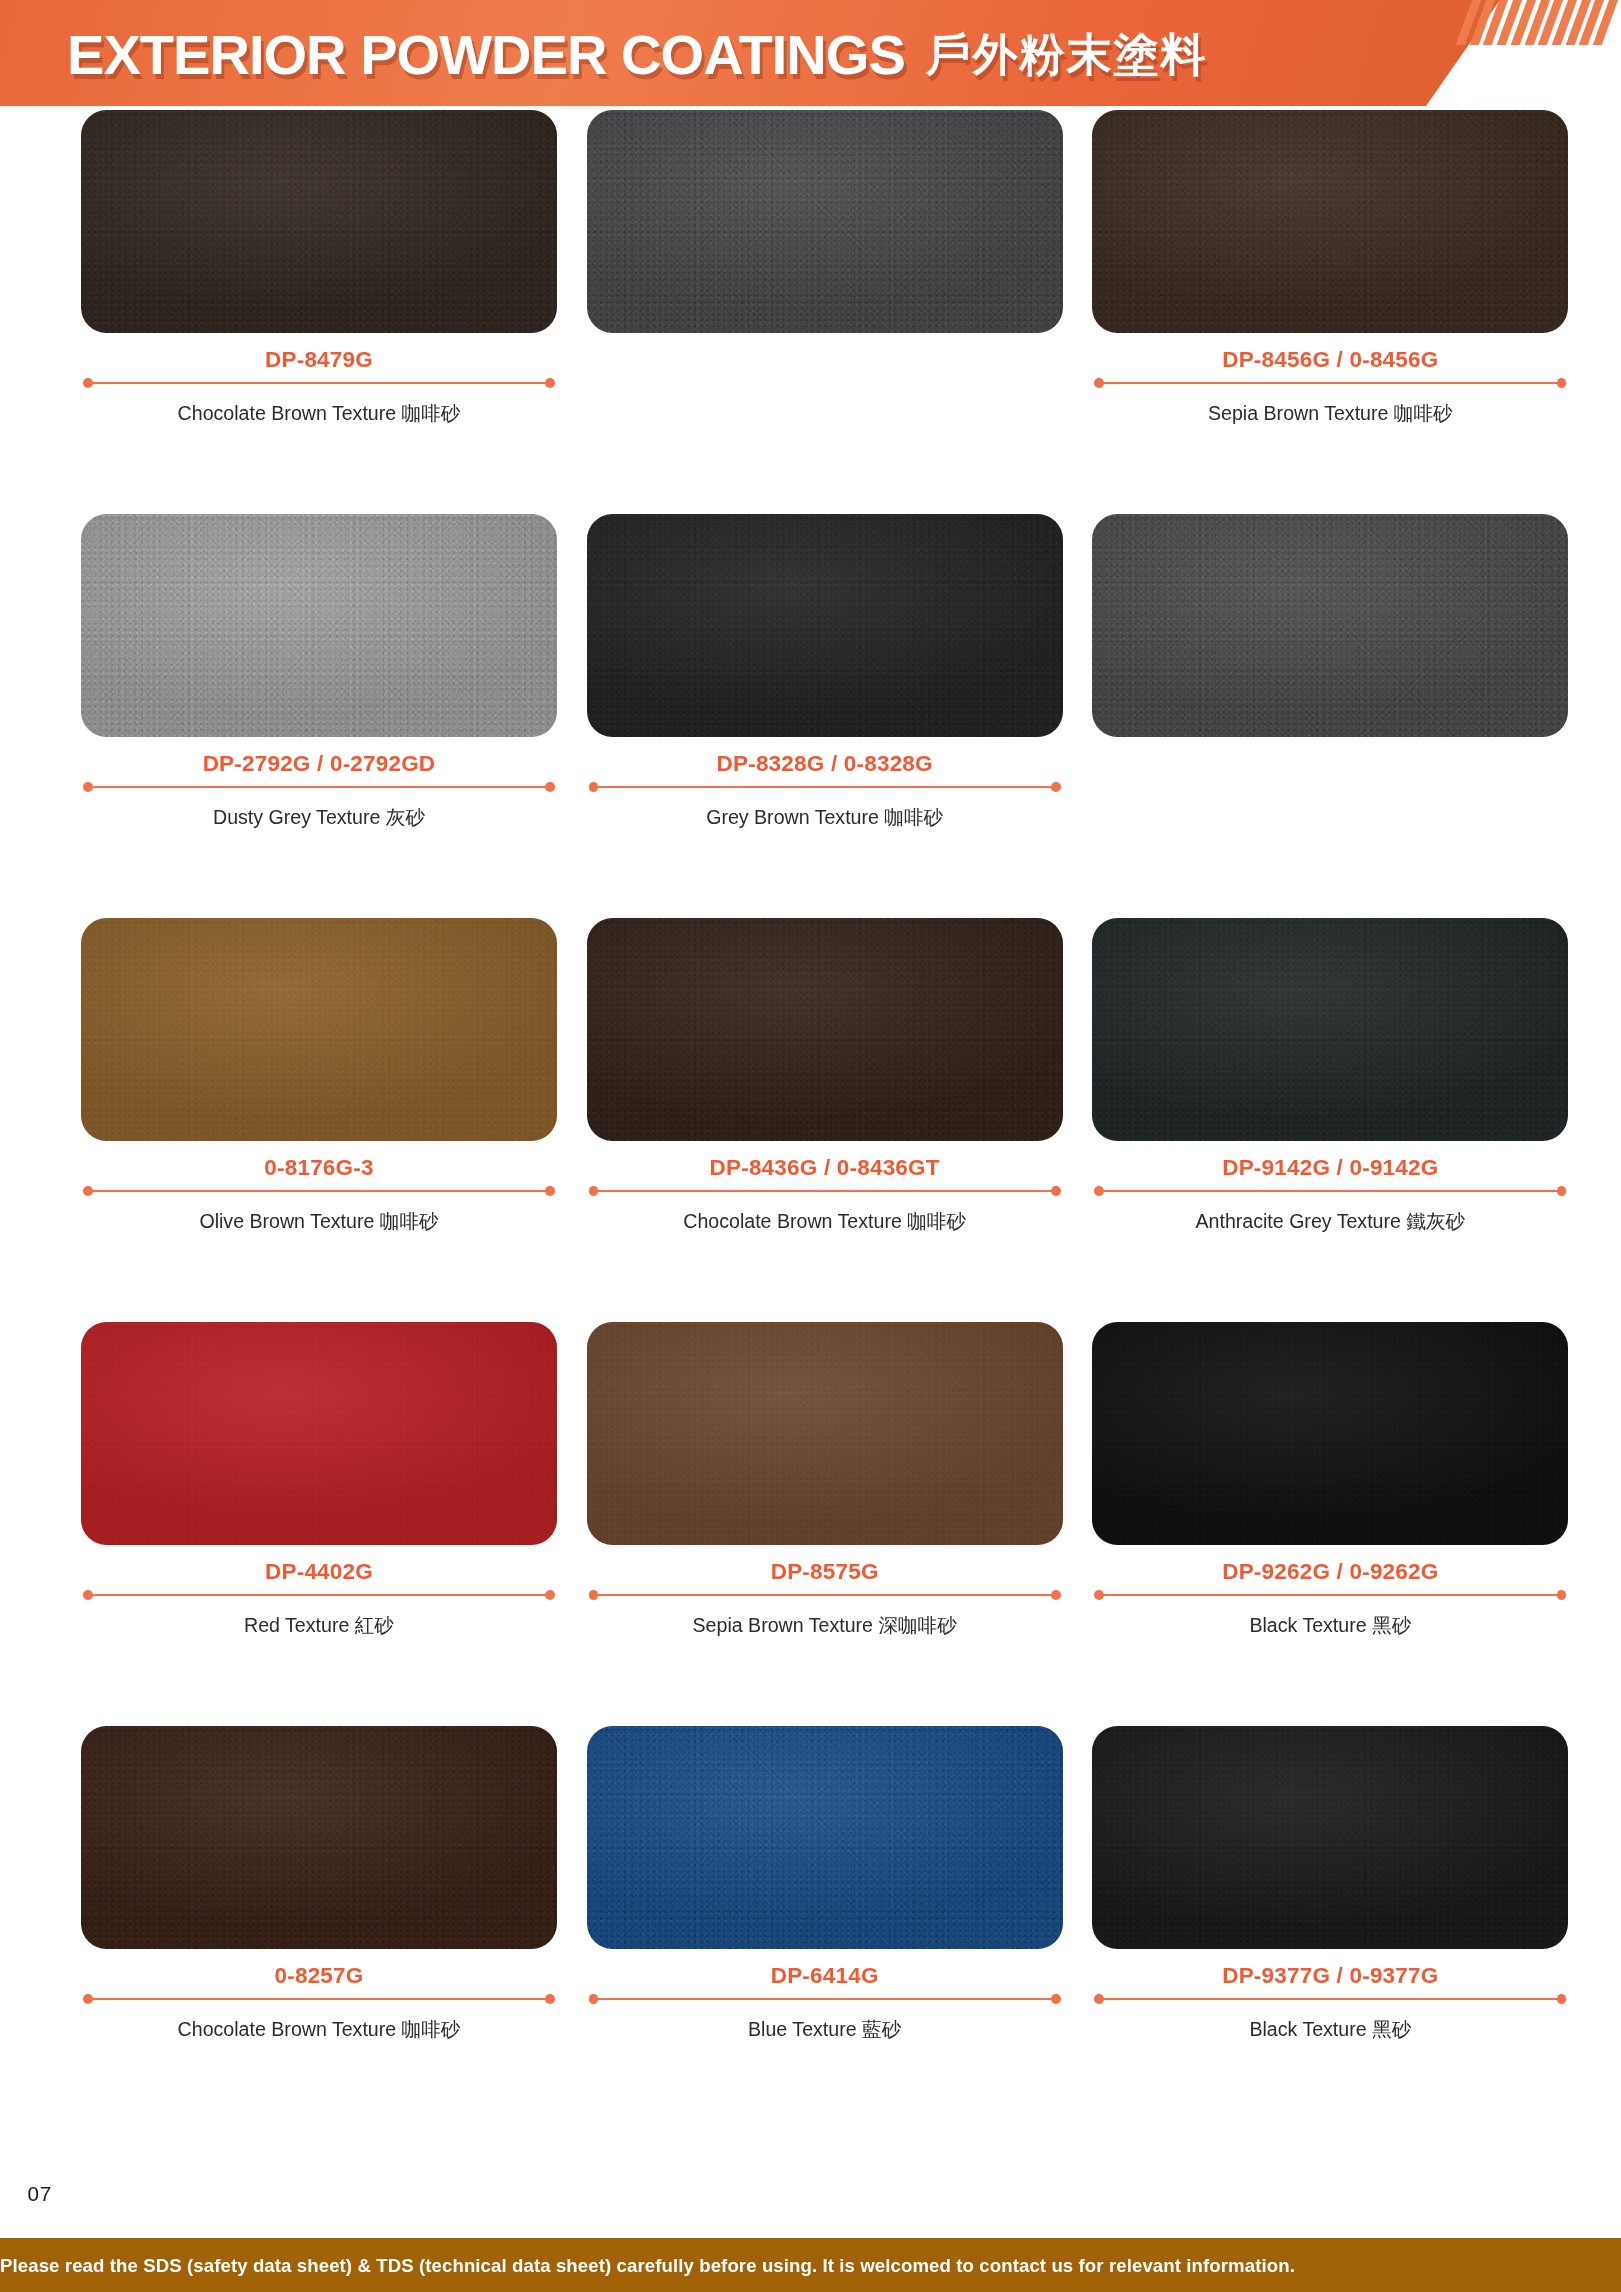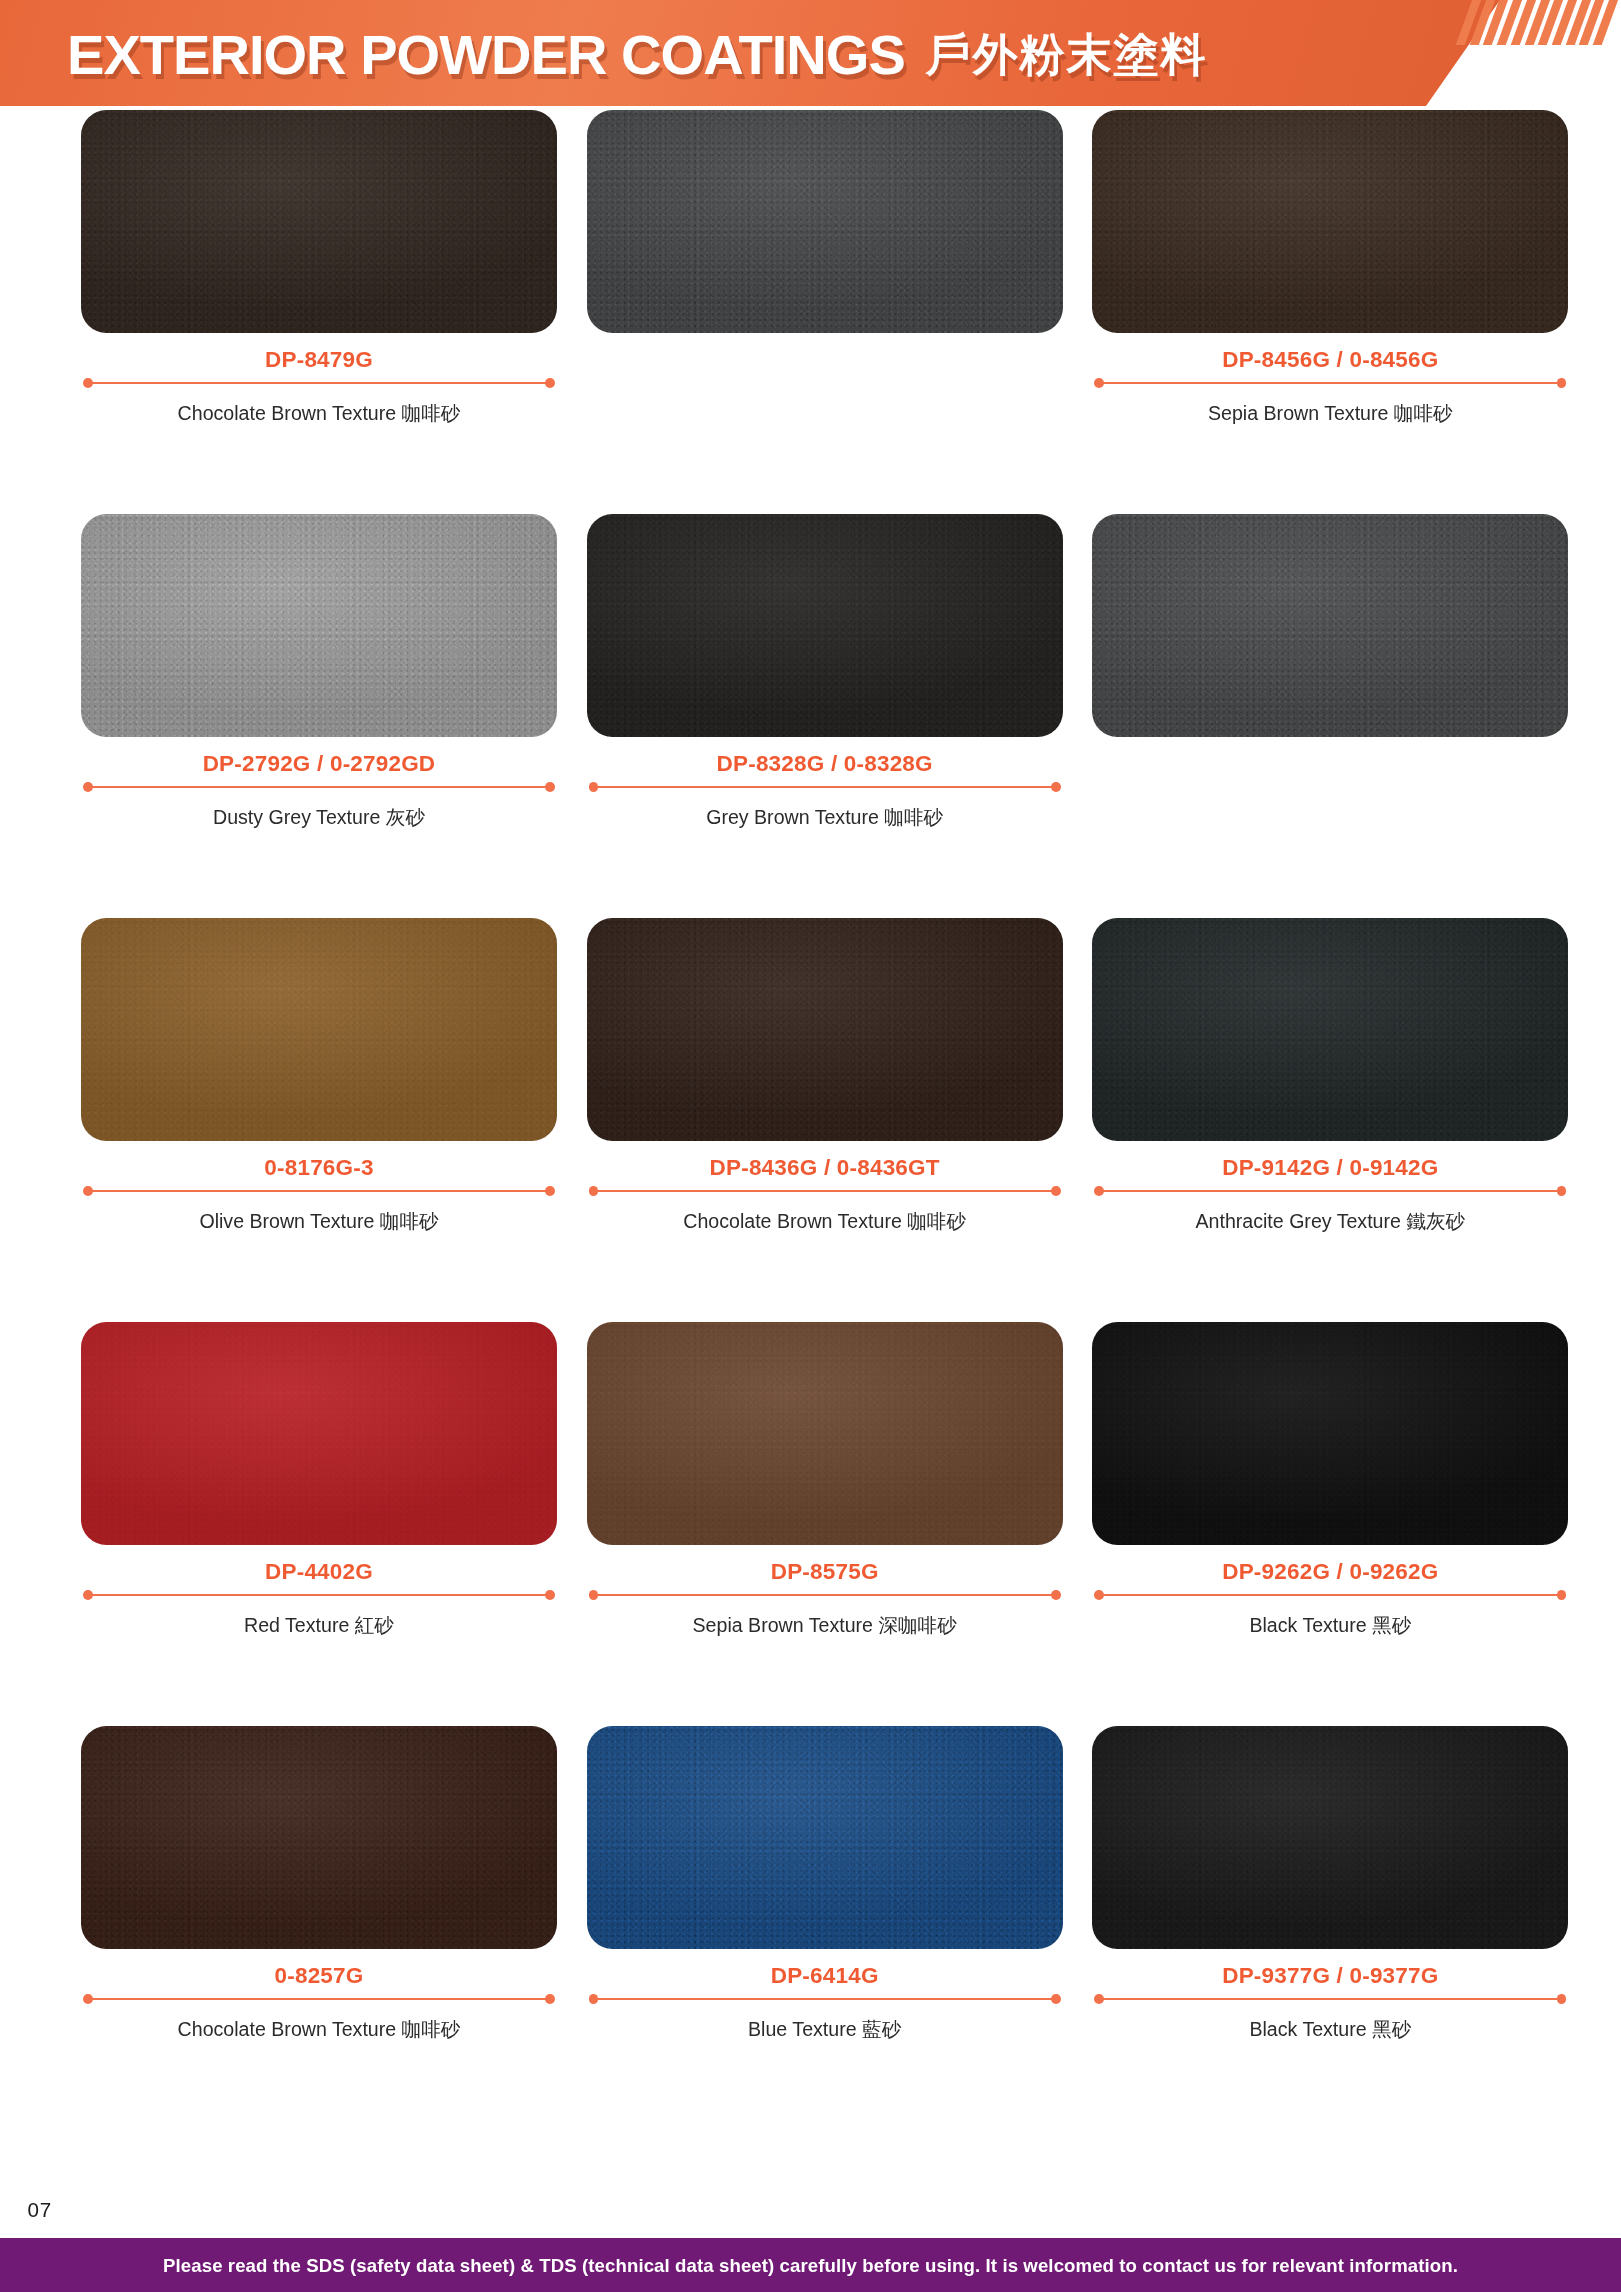--- a/index.html
+++ b/index.html
@@ -164,37 +164,37 @@
     font-size: 19.6px;
     color: #2b2b2b;
     line-height: 1.3;
     white-space: nowrap;
   }
 
   
   .page-number {
     position: absolute;
     left: 27.4px;
-    bottom: 71px;
+    bottom: 87px;
     font-size: 20.6px;
     color: #1a1a1a;
     letter-spacing: 1px;
   }
 
   
   .footer {
     position: absolute;
     left: 0;
     bottom: 0;
     width: 1621px;
     height: 55px;
-    background: #701a75;
+    background: #a16207;
     display: flex;
     align-items: center;
-    justify-content: center;
+    justify-content: flex-start;
     margin-top: 36px;
   }
   .footer-text {
     font-size: 18.6px;
     font-weight: bold;
     color: #ffffff;
     letter-spacing: 0.1px;
     white-space: nowrap;
   }
 </style>

